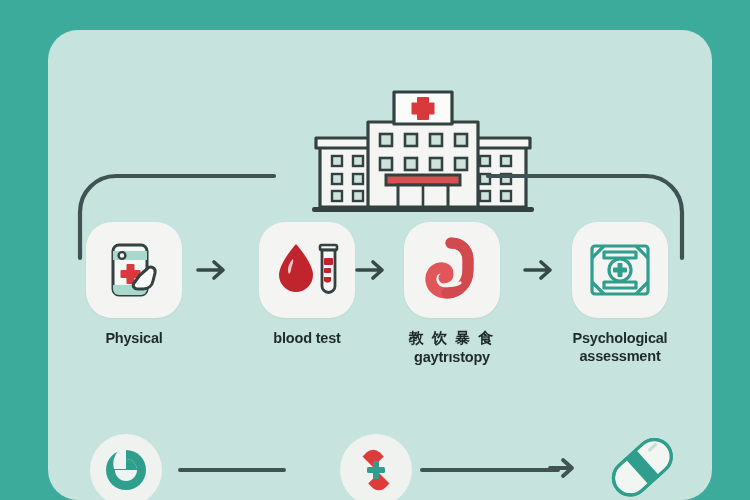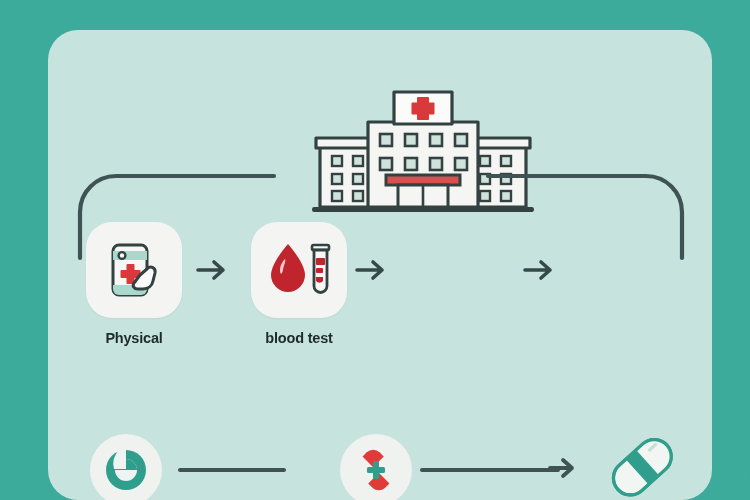--- a/index.html
+++ b/index.html
@@ -154,21 +154,21 @@
         <span class="rom">Physical</span>
       </div>
     </div>
 
     <div class="arrow" style="left:195px;">
       <svg width="34" height="28" viewBox="0 0 34 28">
         <path d="M3 14 H27 M19 6 L28 14 L19 22" stroke="#35494a" stroke-width="3.6" fill="none" stroke-linecap="round" stroke-linejoin="round"></path>
       </svg>
     </div>
 
-    <div class="step" style="left:224px;">
+    <div class="step" style="left:232px;">
       <div class="tile">
         <span>
           <svg width="64" height="62" viewBox="0 0 64 62">
             <path d="M21 5 C21 5 38 24 38 36 A17 17 0 0 1 4 36 C4 24 21 5 21 5 Z" fill="#c0252d"></path>
             <path d="M13 31 c0 -5 3 -9 5 -11 c1 3 -1 5 -2 11 c-1 5 -3 5 -3 0 z" fill="#ffffff" opacity=".75"></path>
             <rect x="45" y="6" width="17" height="5" rx="1.6" fill="#f7f7f6" stroke="#334241" stroke-width="2.6"></rect>
             <path d="M47 11 h13 v36 a6.5 6.5 0 0 1 -13 0 z" fill="#f7f7f6" stroke="#334241" stroke-width="2.8"></path>
             <rect x="49" y="19" width="9" height="7" rx="1" fill="#c0252d"></rect>
             <rect x="49" y="29" width="7" height="5" rx="1" fill="#c0252d"></rect>
             <path d="M49 38 h7 v4 a4.5 4.5 0 0 1 -7 0 z" fill="#c0252d"></path>
@@ -179,27 +179,66 @@
         <span class="rom">blood test</span>
       </div>
     </div>
 
     <div class="arrow" style="left:354px;">
       <svg width="34" height="28" viewBox="0 0 34 28">
         <path d="M3 14 H27 M19 6 L28 14 L19 22" stroke="#35494a" stroke-width="3.6" fill="none" stroke-linecap="round" stroke-linejoin="round"></path>
       </svg>
     </div>
 
+    <div class="step" style="left:377px;">
+      <div class="tile">
+        <span>
+          <svg width="62" height="62" viewBox="0 0 62 62">
+            <path d="M30 4 c10 0 17 7 17 17 v10 c0 13 -9 23 -21 23 c-9 0 -15 -5 -16 -12
+                     c-1 -7 3 -12 9 -13 c5 -1 8 2 8 6 c0 3 -2 4 -4 4" fill="none" stroke="#e0565a" stroke-width="11" stroke-linecap="round" stroke-linejoin="round"></path>
+            <path d="M30 4 c10 0 17 7 17 17 v10 c0 13 -9 23 -21 23" fill="none" stroke="#d04a4e" stroke-width="11" stroke-linecap="round"></path>
+            <path d="M27 46 c5 1 9 0 12 -2" stroke="#f6f2ef" stroke-width="3.2" fill="none" stroke-linecap="round"></path>
+          </svg>
+        </span>
+      </div>
+      <div class="step-label">
+        <span class="cjk">教 饮 暴 食</span>
+        <span class="rom">gaytrıstopy</span>
+      </div>
+    </div>
 
     <div class="arrow" style="left:522px;">
       <svg width="34" height="28" viewBox="0 0 34 28">
         <path d="M3 14 H27 M19 6 L28 14 L19 22" stroke="#35494a" stroke-width="3.6" fill="none" stroke-linecap="round" stroke-linejoin="round"></path>
       </svg>
     </div>
 
+    <div class="step" style="left:545px;">
+      <div class="tile">
+        <span>
+          <svg width="64" height="56" viewBox="0 0 64 56">
+            <g fill="none" stroke="#2f9e8c" stroke-width="3.2" stroke-linejoin="round">
+              <rect x="4" y="4" width="56" height="48" rx="3"></rect>
+              <path d="M4 16 L16 4 M60 16 L48 4 M4 40 L16 52 M60 40 L48 52"></path>
+              <path d="M16 10 h32 v6 h-32 z"></path>
+              <path d="M16 40 h32 v6 h-32 z"></path>
+              <circle cx="32" cy="28" r="11"></circle>
+            </g>
+            <g fill="#2f9e8c">
+              <rect x="29.5" y="21" width="5" height="14" rx="1"></rect>
+              <rect x="25" y="25.5" width="14" height="5" rx="1"></rect>
+            </g>
+          </svg>
+        </span>
+      </div>
+      <div class="step-label">
+        <span class="rom">Psychological</span>
+        <span class="rom">assessment</span>
+      </div>
+    </div>
   </div>
 
   <div class="bottom-row">
 
     <div class="round-icon" style="left:90px;top:14px;">
       <span>
         <svg width="46" height="46" viewBox="0 0 46 46">
           <path d="M23 3 a20 20 0 1 0 0 40 a20 20 0 0 0 0 -40 z" fill="#2f9e8c"></path>
           <path d="M23 12 a11 11 0 0 1 0 22 a11 11 0 0 1 0 -22 z" fill="#eef4f2"></path>
           <path d="M23 12 a11 11 0 0 1 11 11 h-22 a11 11 0 0 1 11 -11 z" fill="#2f9e8c"></path>

